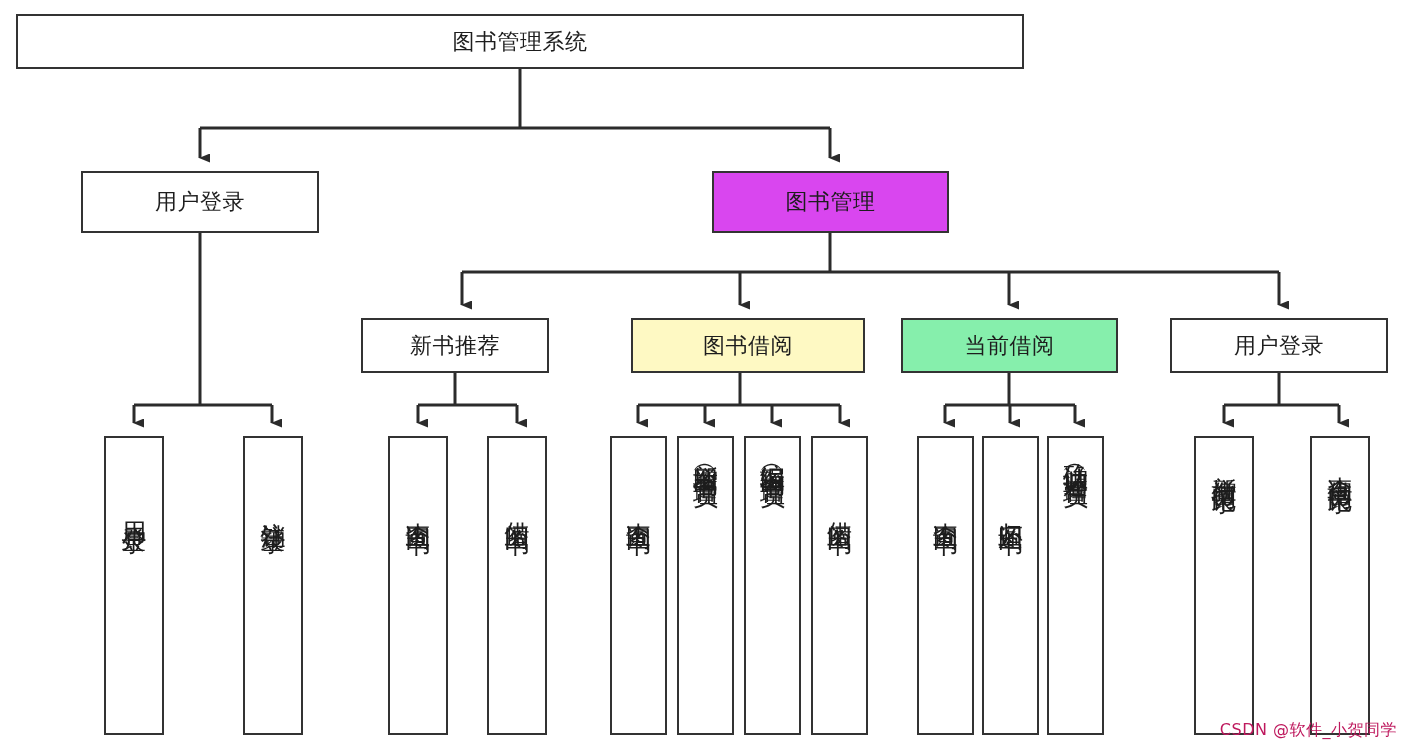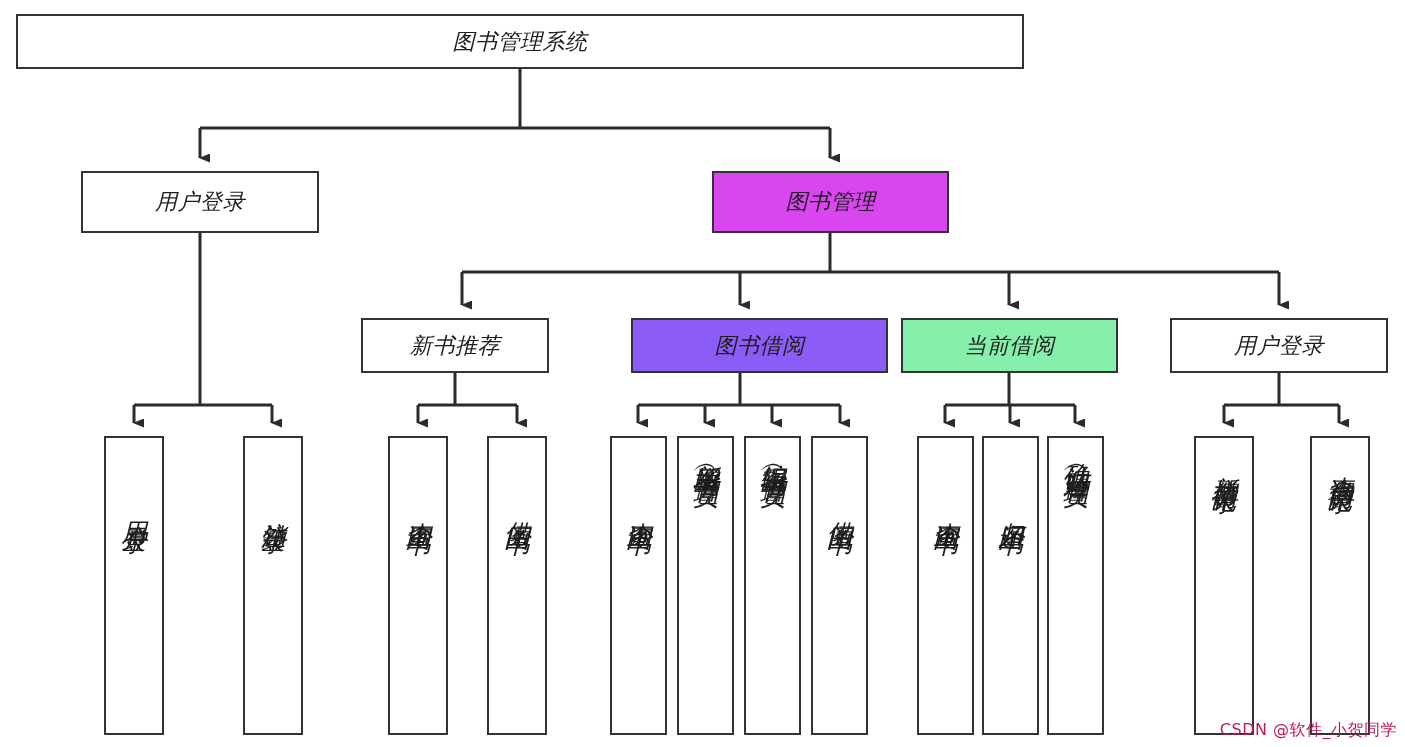--- a/index.html
+++ b/index.html
@@ -28,21 +28,20 @@
   }
   .node {
     position: absolute;
     box-sizing: border-box;
     background: #ffffff;
     border: 2px solid #f97316;
     display: flex;
     align-items: center;
     justify-content: center;
     color: #1d1d1d;
-    font-style: italic;
   }
   .node .label {
     display: block;
     text-align: center;
     line-height: 1.18;
     letter-spacing: 0.5px;
   }
   .node.horiz .label {
     font-size: 22px;
     white-space: nowrap;
@@ -141,21 +140,21 @@
   <div class="node horiz" id="node-l2-0" style="left: 81px; top: 171px; width: 238px; height: 62px; border-color: rgb(51, 51, 51); background: rgb(255, 255, 255); color: rgb(29, 29, 29);">
     <span class="label">用户登录</span>
   </div>
   <div class="node horiz" id="node-l2-1" style="left: 712px; top: 171px; width: 237px; height: 62px; border-color: rgb(51, 51, 51); background: #d946ef; color: rgb(29, 29, 29);">
     <span class="label">图书管理</span>
   </div>
 
   <div class="node horiz" id="node-l3-0" style="left: 361px; top: 318px; width: 188px; height: 55px; border-color: rgb(51, 51, 51); background: rgb(255, 255, 255); color: rgb(29, 29, 29);">
     <span class="label">新书推荐</span>
   </div>
-  <div class="node horiz" id="node-l3-1" style="left: 631px; top: 318px; width: 257px; height: 55px; border-color: rgb(51, 51, 51); background: #8b5cf6; color: rgb(29, 29, 29);">
+  <div class="node horiz" id="node-l3-1" style="left: 631px; top: 318px; width: 234px; height: 55px; border-color: rgb(51, 51, 51); background: #fef9c3; color: rgb(29, 29, 29);">
     <span class="label">图书借阅</span>
   </div>
   <div class="node horiz" id="node-l3-2" style="left: 901px; top: 318px; width: 217px; height: 55px; border-color: rgb(51, 51, 51); background: #86efac; color: rgb(29, 29, 29);">
     <span class="label">当前借阅</span>
   </div>
   <div class="node horiz" id="node-l3-3" style="left: 1170px; top: 318px; width: 218px; height: 55px; border-color: rgb(51, 51, 51); background: rgb(255, 255, 255); color: rgb(29, 29, 29);">
     <span class="label">用户登录</span>
   </div>
 
   <div class="node vert short" id="node-leaf-0" style="left: 104px; top: 436px; width: 60px; height: 299px; border-color: rgb(51, 51, 51); background: rgb(255, 255, 255); color: rgb(29, 29, 29);">

